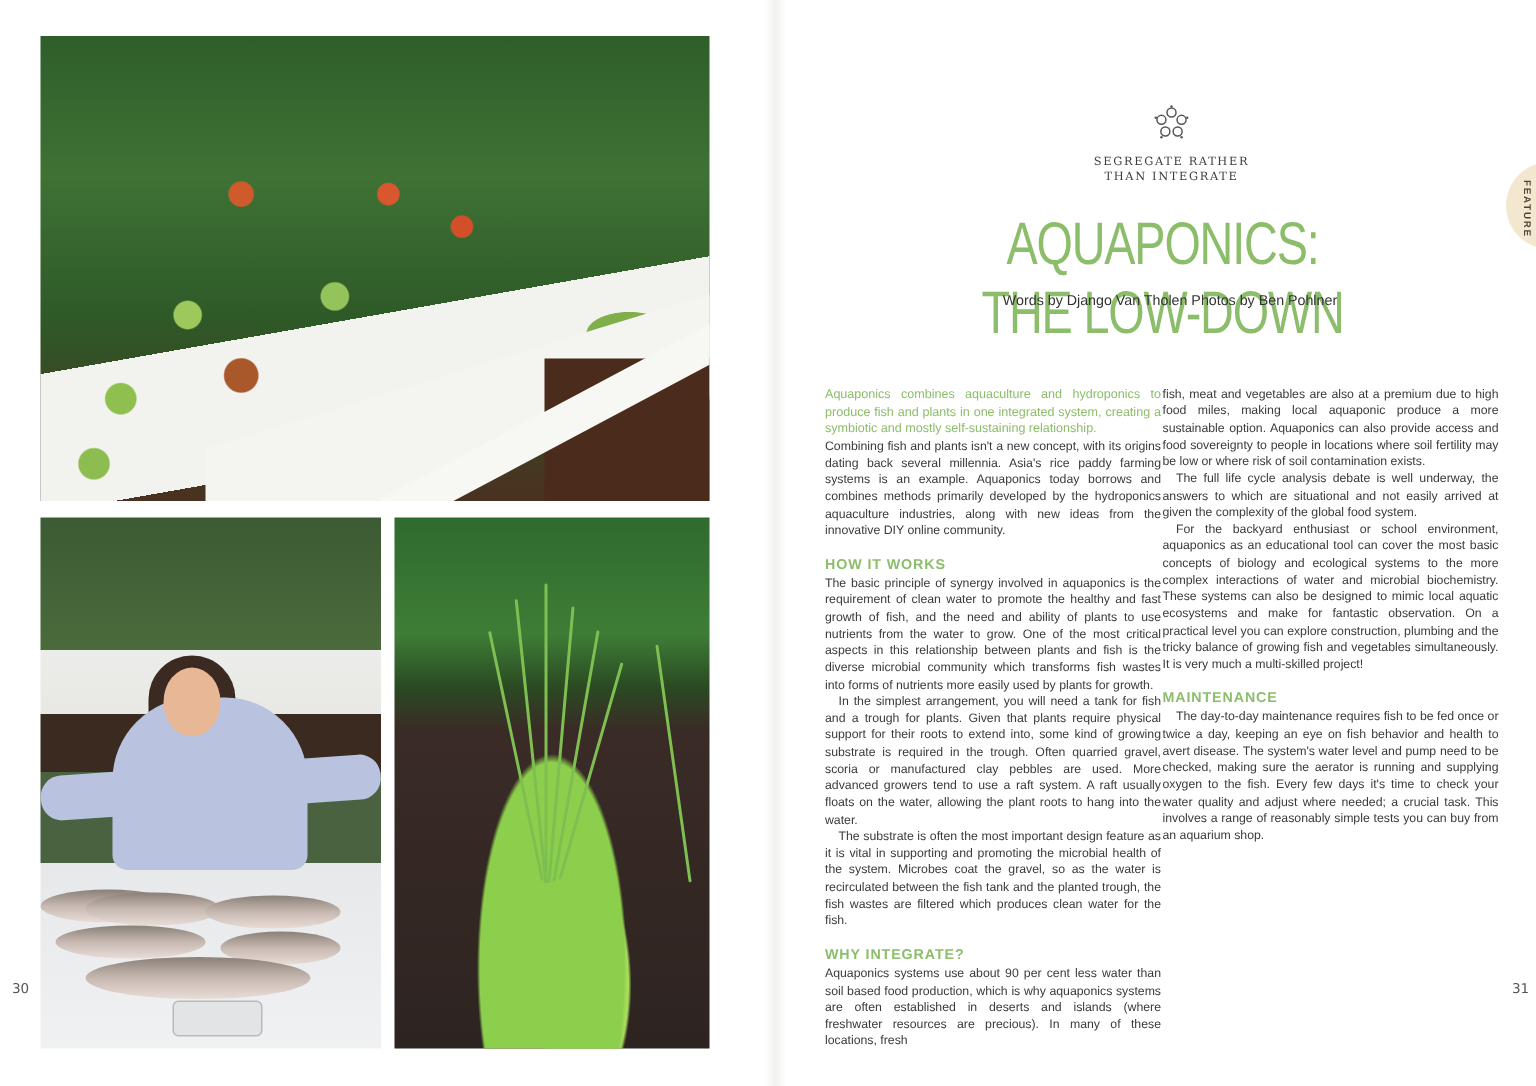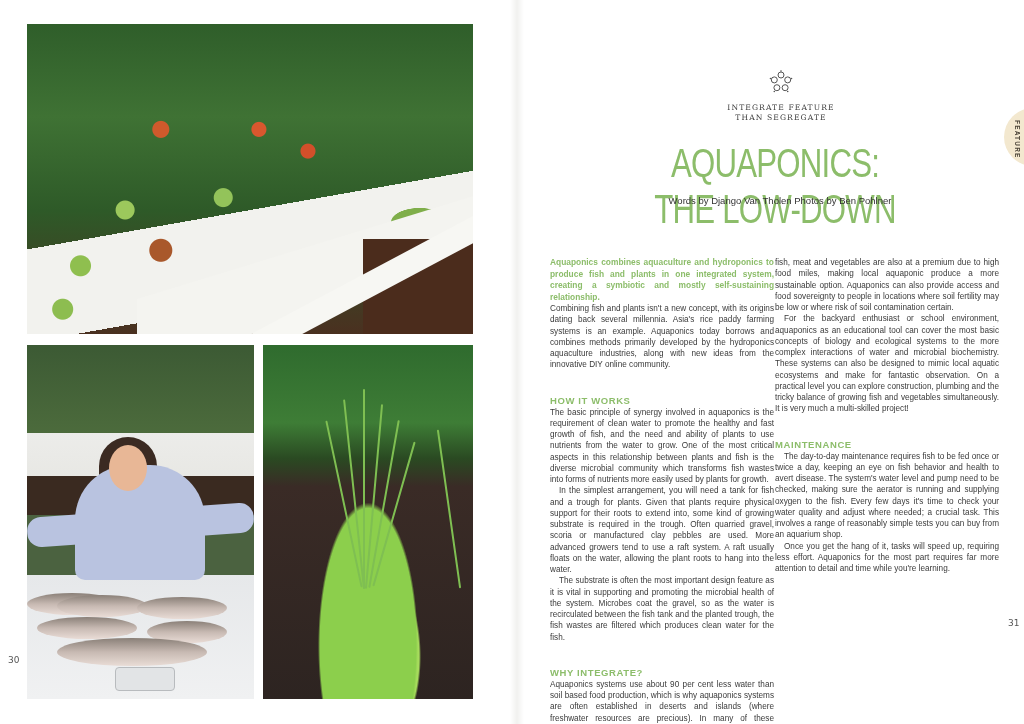--- a/index.html
+++ b/index.html
@@ -66,24 +66,24 @@
   .feature-tab { position: absolute; left: 1004px; top: 108px; width: 40px; height: 58px;
     background: #f3e8cf; border-radius: 30px 0 0 30px; }
   .feature-tab span { position: absolute; left: 10px; top: 12px; writing-mode: vertical-rl;
     font-size: 6.5px; letter-spacing: 1.2px; font-weight: bold; color: #4a4337; }
 
   
   .col { position: absolute; top: 257px; width: 224px; font-size: 8.2px; line-height: 11.25px; color: #3a3a3a;
     text-align: justify; hyphens: auto; }
   .col-left { left: 550px; }
   .col-right { left: 775px; }
-  .lead { color: #8cbd6a; font-weight: bold; font-size: 8.4px; line-height: 11.5px; margin-bottom: 8px; }
+  .lead { color: #8cbd6a; font-weight: normal; font-size: 8.4px; line-height: 11.5px; margin-bottom: 8px; }
   .col p { margin: 0; }
   .col p.indent { text-indent: 9px; }
-  .heading { color: #8cbd6a; font-weight: bold; font-size: 9.5px; letter-spacing: 0.6px; margin-top: 24px; line-height: 12px; }
+  .heading { color: #8cbd6a; font-weight: bold; font-size: 9.5px; letter-spacing: 0.6px; margin-top: 12px; line-height: 12px; }
 </style>
 </head>
 <body>
 
 <div class="spread">
   <div class="gutter"></div>
 
   <div class="photo photo-tomatoes">
     <div class="trough"></div>
     <div class="woodbox"></div>
@@ -127,22 +127,22 @@
     <g fill="#555">
       <circle cx="12" cy="1" r="0.8"></circle>
         <circle cx="22.5" cy="8.5" r="0.8"></circle>
       <circle cx="18.7" cy="21.5" r="0.8"></circle>
         <circle cx="5.3" cy="21.5" r="0.8"></circle>
       <circle cx="1.5" cy="8.5" r="0.8"></circle>
     </g>
   </svg>
 
   <div class="kicker">
-    <div>INTEGRATE FEATURE</div>
-    <div>THAN SEGREGATE</div>
+    <div>SEGREGATE RATHER</div>
+    <div>THAN INTEGRATE</div>
   </div>
 
   <h1 class="title">AQUAPONICS: THE LOW-DOWN</h1>
   <div class="byline">Words by Django Van Tholen  Photos by Ben Pohlner</div>
 
   <div class="feature-tab">
     <span>FEATURE</span>
   </div>
 
   <div class="col col-left">
@@ -152,22 +152,22 @@
     <div class="heading">HOW IT WORKS</div>
     <p>The basic principle of synergy involved in aquaponics is the requirement of clean water to promote the healthy and fast growth of fish, and the need and ability of plants to use nutrients from the water to grow. One of the most critical aspects in this relationship between plants and fish is the diverse microbial community which transforms fish wastes into forms of nutrients more easily used by plants for growth.</p>
     <p class="indent">In the simplest arrangement, you will need a tank for fish and a trough for plants. Given that plants require physical support for their roots to extend into, some kind of growing substrate is required in the trough. Often quarried gravel, scoria or manufactured clay pebbles are used. More advanced growers tend to use a raft system. A raft usually floats on the water, allowing the plant roots to hang into the water.</p>
     <p class="indent">The substrate is often the most important design feature as it is vital in supporting and promoting the microbial health of the system. Microbes coat the gravel, so as the water is recirculated between the fish tank and the planted trough, the fish wastes are filtered which produces clean water for the fish.</p>
 
     <div class="heading">WHY INTEGRATE?</div>
     <p>Aquaponics systems use about 90 per cent less water than soil based food production, which is why aquaponics systems are often established in deserts and islands (where freshwater resources are precious). In many of these locations, fresh</p>
   </div>
 
   <div class="col col-right">
-    <p>fish, meat and vegetables are also at a premium due to high food miles, making local aquaponic produce a more sustainable option. Aquaponics can also provide access and food sovereignty to people in locations where soil fertility may be low or where risk of soil contamination certain.</p>
+    <p>fish, meat and vegetables are also at a premium due to high food miles, making local aquaponic produce a more sustainable option. Aquaponics can also provide access and food sovereignty to people in locations where soil fertility may be low or where risk of soil contamination exists.</p>
+    <p class="indent">The full life cycle analysis debate is well underway, the answers to which are situational and not easily arrived at given the complexity of the global food system.</p>
     <p class="indent">For the backyard enthusiast or school environment, aquaponics as an educational tool can cover the most basic concepts of biology and ecological systems to the more complex interactions of water and microbial biochemistry. These systems can also be designed to mimic local aquatic ecosystems and make for fantastic observation. On a practical level you can explore construction, plumbing and the tricky balance of growing fish and vegetables simultaneously. It is very much a multi-skilled project!</p>
 
     <div class="heading">MAINTENANCE</div>
     <p class="indent">The day-to-day maintenance requires fish to be fed once or twice a day, keeping an eye on fish behavior and health to avert disease. The system's water level and pump need to be checked, making sure the aerator is running and supplying oxygen to the fish. Every few days it's time to check your water quality and adjust where needed; a crucial task. This involves a range of reasonably simple tests you can buy from an aquarium shop.</p>
-    <p class="indent">Once you get the hang of it, tasks will speed up, requiring less effort. Aquaponics for the most part requires far more attention to detail and time while you're learning.</p>
   </div>
 
-  <div class="page-num" style="left:1008px;top:607px;text-align:right;">31</div>
+  <div class="page-num" style="left:1008px;top:644px;text-align:right;">31</div>
 </div>
 
 </body></html>

